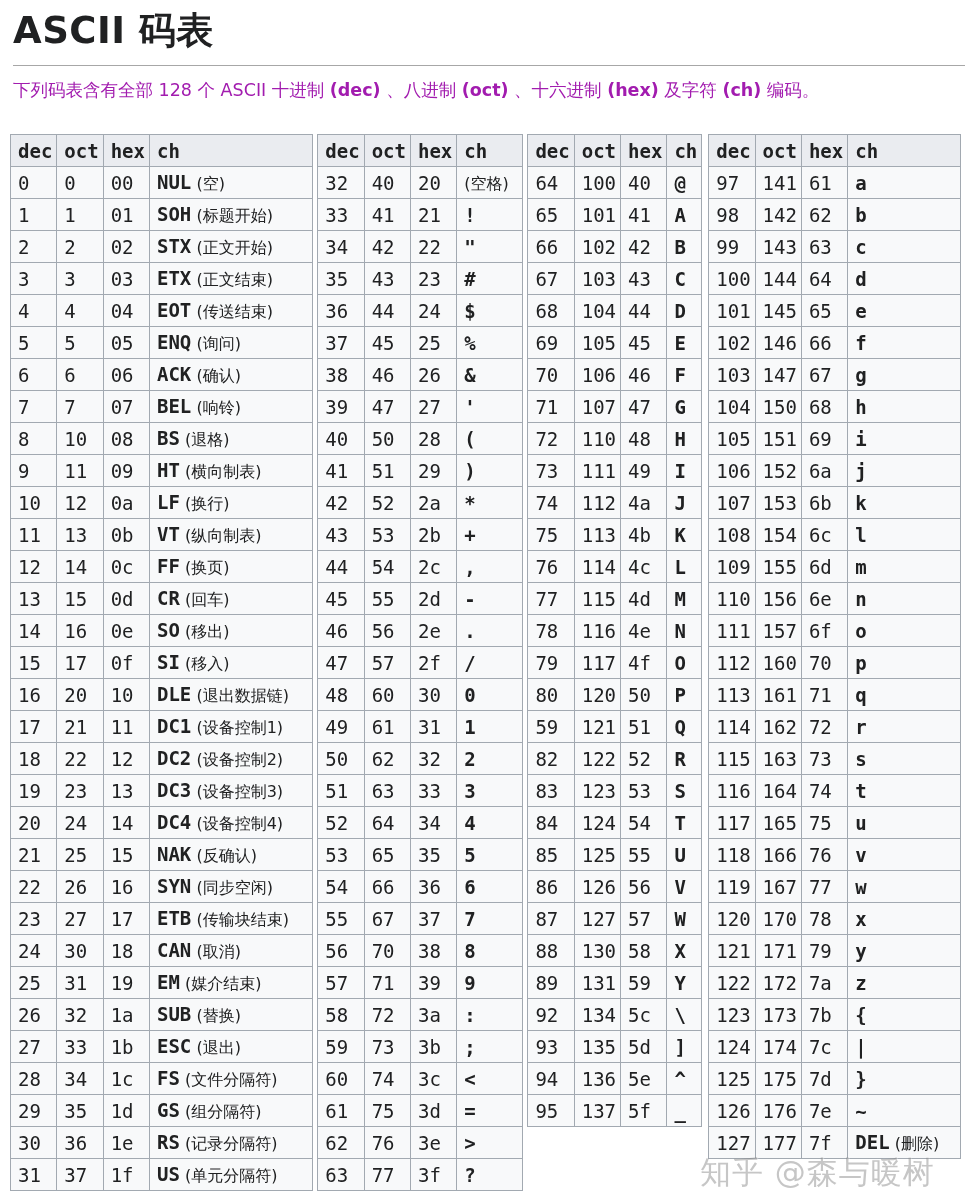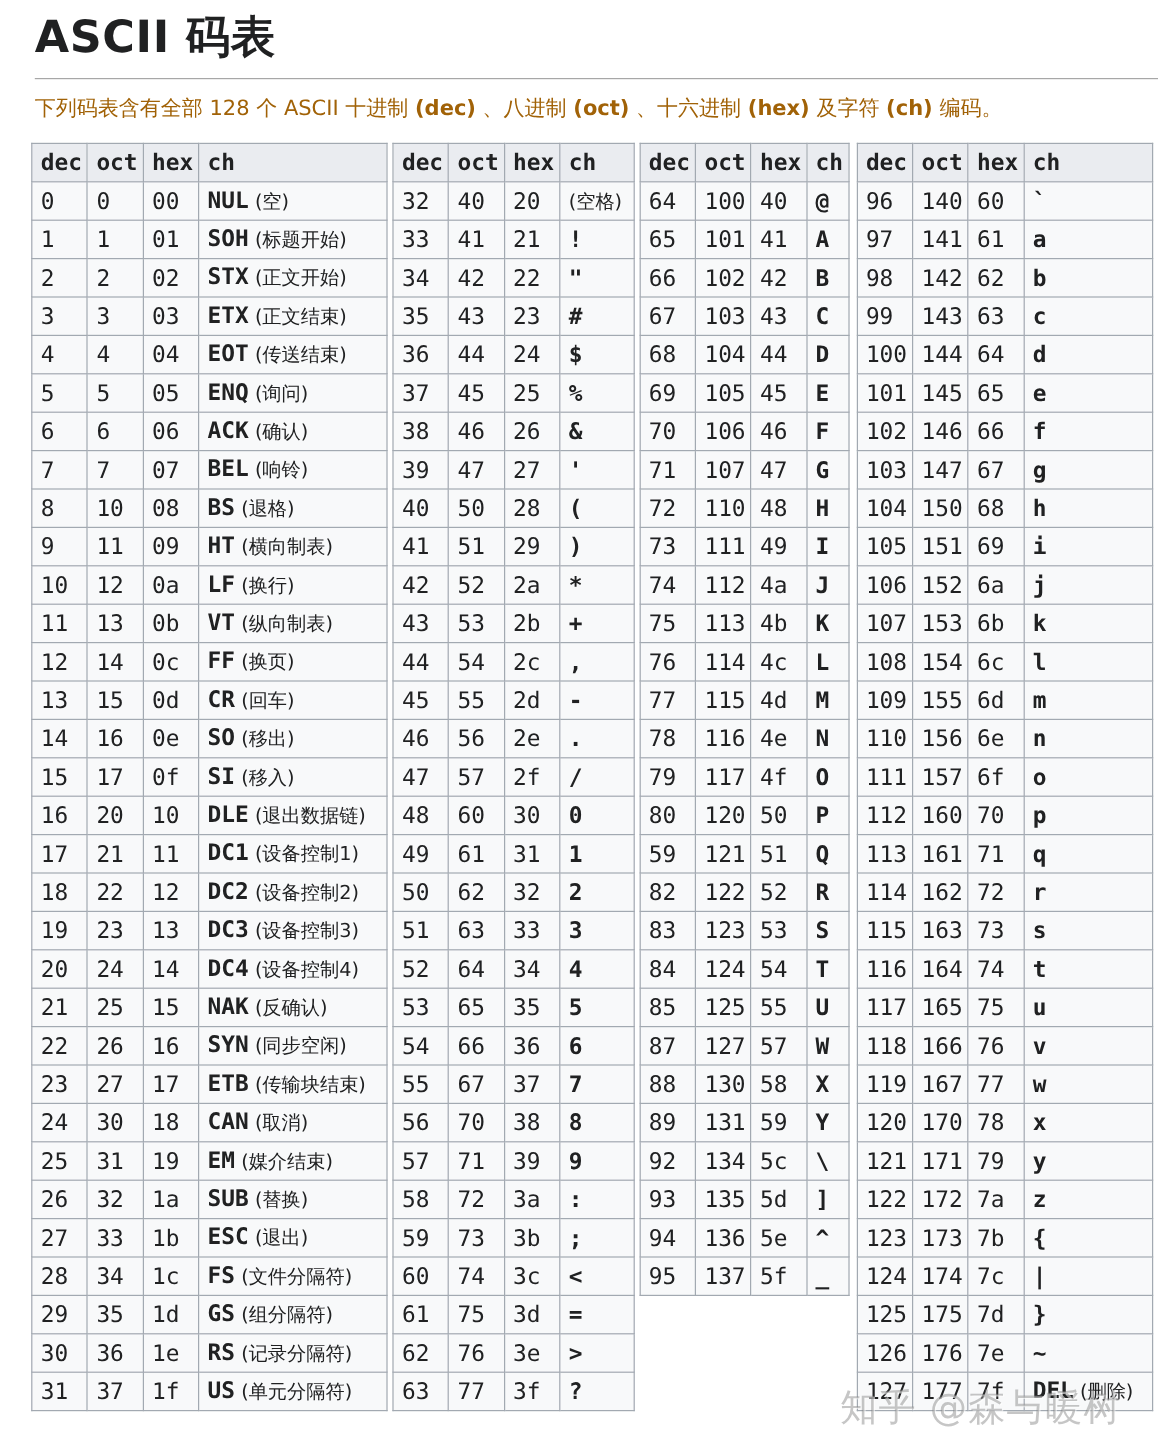--- a/index.html
+++ b/index.html
@@ -1,33 +1,34 @@
 <!DOCTYPE html>
 <html style="--header-bg: #eaecf0; --cell-bg: #f8f9fa; --border: #a2a9b1;"><head>
 <meta charset="utf-8">
 <style>
   * { margin: 0; padding: 0; box-sizing: border-box; }
   html, body { width: 971px; height: 1201px; background: #ffffff; overflow: hidden; }
   body { font-family: "DejaVu Sans", "Liberation Sans", sans-serif; color: #202122; position: relative; }
-  .page { padding: 6px 6px 0 26px; position: relative; }
+  .page { padding: 6px 6px 0 10px; position: relative; }
   h1.title {
     font-size: 37px; font-weight: bold; letter-spacing: 0.5px;
     margin-left: 3px; padding-bottom: 9px;
     border-bottom: 1px solid #a7a7a7;
     font-family: "DejaVu Sans", "Liberation Sans", sans-serif;
   }
-  p.intro { font-size: 17.5px; margin: 12px 0 17px 3px; color: #a16207; }
+  p.intro { font-size: 17.5px; margin: 12px 0 17px 3px; color: #a21caf; }
   p.intro .b { font-weight: bold; }
   .tables { display: flex; align-items: flex-start; }
   table {
     border-collapse: collapse; table-layout: fixed;
     background: var(--cell-bg, #f8f9fa);
     font-family: "DejaVu Sans Mono", "Liberation Mono", monospace;
     font-size: 19px;
     margin-right: 4px;
+    margin-top: 15px;
   }
   th, td {
     border: 1px solid var(--border, #a2a9b1);
     height: 32px; padding: 0 4px 0 7px;
     text-align: left; vertical-align: middle;
     white-space: nowrap; overflow: hidden;
   }
   th { background: var(--header-bg, #eaecf0); font-weight: bold; font-size: 19px; }
   td { font-weight: normal; }
   .ch-bold { font-weight: bold; font-family: "DejaVu Sans Mono", "Liberation Mono", monospace; }
@@ -598,20 +599,26 @@
             <td class="c-hex">54</td>
             <td class="c-ch"><span class="ch-bold">T</span></td>
           </tr>
           <tr>
             <td class="c-dec">85</td>
             <td class="c-oct">125</td>
             <td class="c-hex">55</td>
             <td class="c-ch"><span class="ch-bold">U</span></td>
           </tr>
           <tr>
+            <td class="c-dec">86</td>
+            <td class="c-oct">126</td>
+            <td class="c-hex">56</td>
+            <td class="c-ch"><span class="ch-bold">V</span></td>
+          </tr>
+          <tr>
             <td class="c-dec">87</td>
             <td class="c-oct">127</td>
             <td class="c-hex">57</td>
             <td class="c-ch"><span class="ch-bold">W</span></td>
           </tr>
           <tr>
             <td class="c-dec">88</td>
             <td class="c-oct">130</td>
             <td class="c-hex">58</td>
             <td class="c-ch"><span class="ch-bold">X</span></td>
@@ -651,26 +658,20 @@
     <table class="t3">
         <thead>
           <tr>
             <th class="c-dec">dec</th>
             <th class="c-oct">oct</th>
             <th class="c-hex">hex</th>
             <th class="c-ch">ch</th>
           </tr>
         </thead>
         <tbody>
-          <tr>
-            <td class="c-dec">96</td>
-            <td class="c-oct">140</td>
-            <td class="c-hex">60</td>
-            <td class="c-ch"><span class="ch-bold">`</span></td>
-          </tr>
           <tr>
             <td class="c-dec">97</td>
             <td class="c-oct">141</td>
             <td class="c-hex">61</td>
             <td class="c-ch"><span class="ch-bold">a</span></td>
           </tr>
           <tr>
             <td class="c-dec">98</td>
             <td class="c-oct">142</td>
             <td class="c-hex">62</td>

